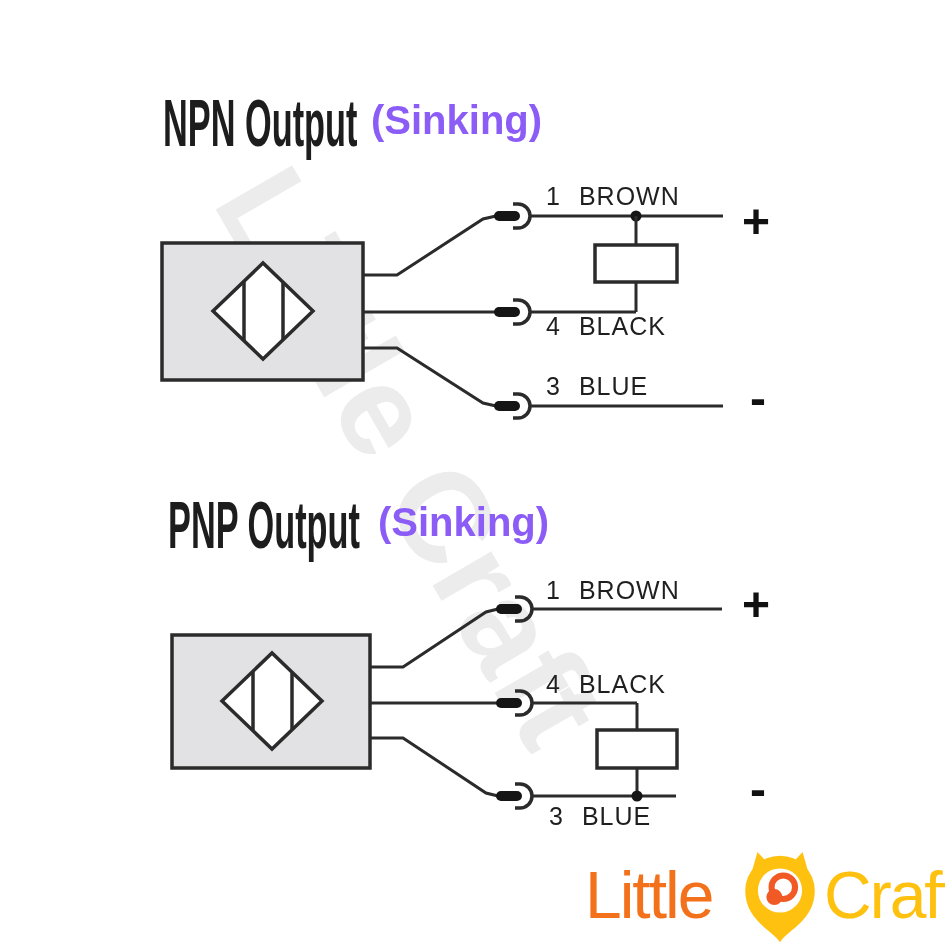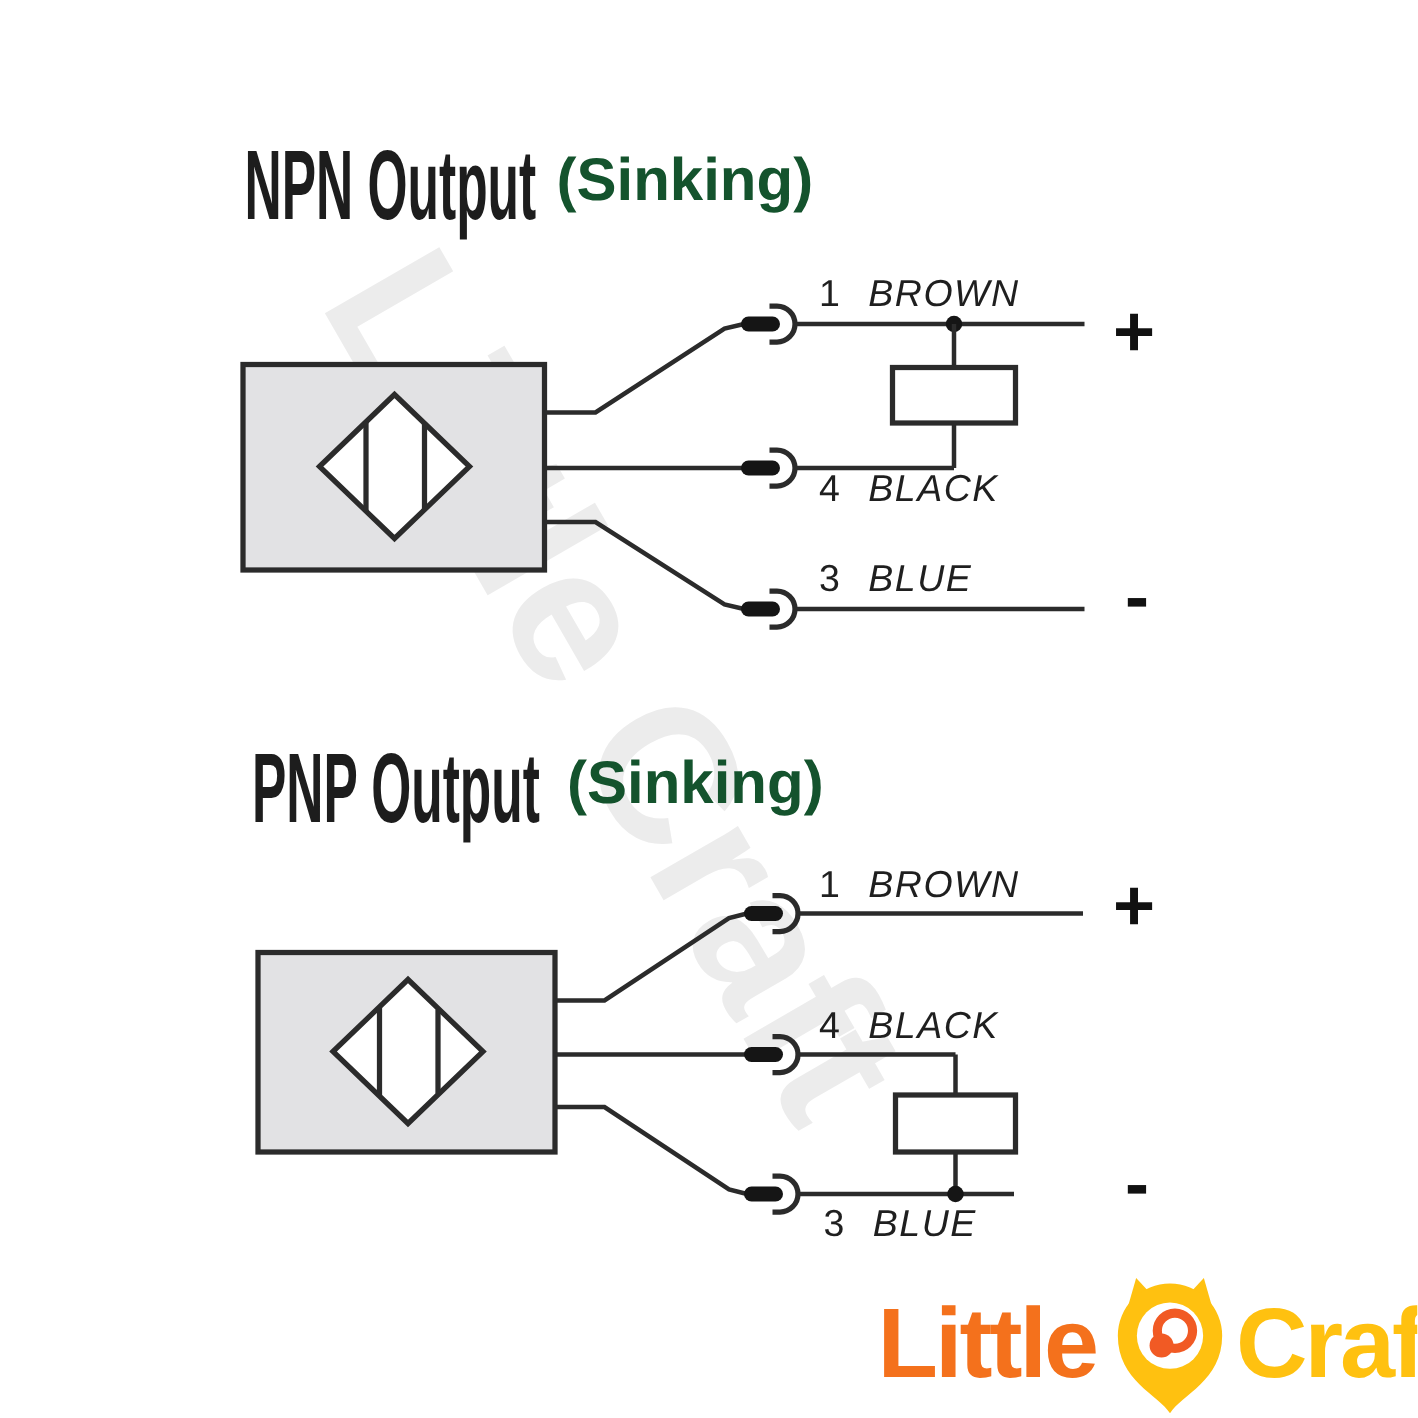--- a/index.html
+++ b/index.html
@@ -11,33 +11,33 @@
     position:absolute;left:305px;top:148px;z-index:1;
     font-size:128px;font-weight:bold;color:#ececec;white-space:nowrap;
     transform:rotate(60deg);transform-origin:0 0;line-height:1;
   }
   #diagram-svg{position:absolute;left:0;top:0;z-index:2;}
   .title-main{
     position:absolute;z-index:3;font-size:66px;font-weight:bold;color:#1d1d1d;
     line-height:1;white-space:nowrap;transform:scaleX(0.52);transform-origin:0 0;
   }
   .title-sub{
-    position:absolute;z-index:3;font-size:40px;font-weight:bold;color:#14532d;
+    position:absolute;z-index:3;font-size:40px;font-weight:bold;color:#8b5cf6;
     line-height:1;white-space:nowrap;text-align:right;
   }
   .wire-label{
     position:absolute;z-index:3;font-size:25px;color:#1f1f1f;
     letter-spacing:1px;line-height:1;white-space:nowrap;
   }
-  .wire-label .color{margin-left:18px;font-style:italic;}
+  .wire-label .color{margin-left:18px;}
   .terminal{
     position:absolute;z-index:3;font-size:48px;font-weight:bold;color:#111;line-height:1;
   }
   .logo-word{
-    position:absolute;z-index:3;font-size:66px;font-weight:bold;line-height:1;
+    position:absolute;z-index:3;font-size:66px;font-weight:normal;line-height:1;
     letter-spacing:-2px;white-space:nowrap;
   }
   .logo-icon{position:absolute;z-index:3;}
 </style>
 </head>
 <body>
 
 <div id="canvas">
 
   <div class="watermark">Little Craft</div>

